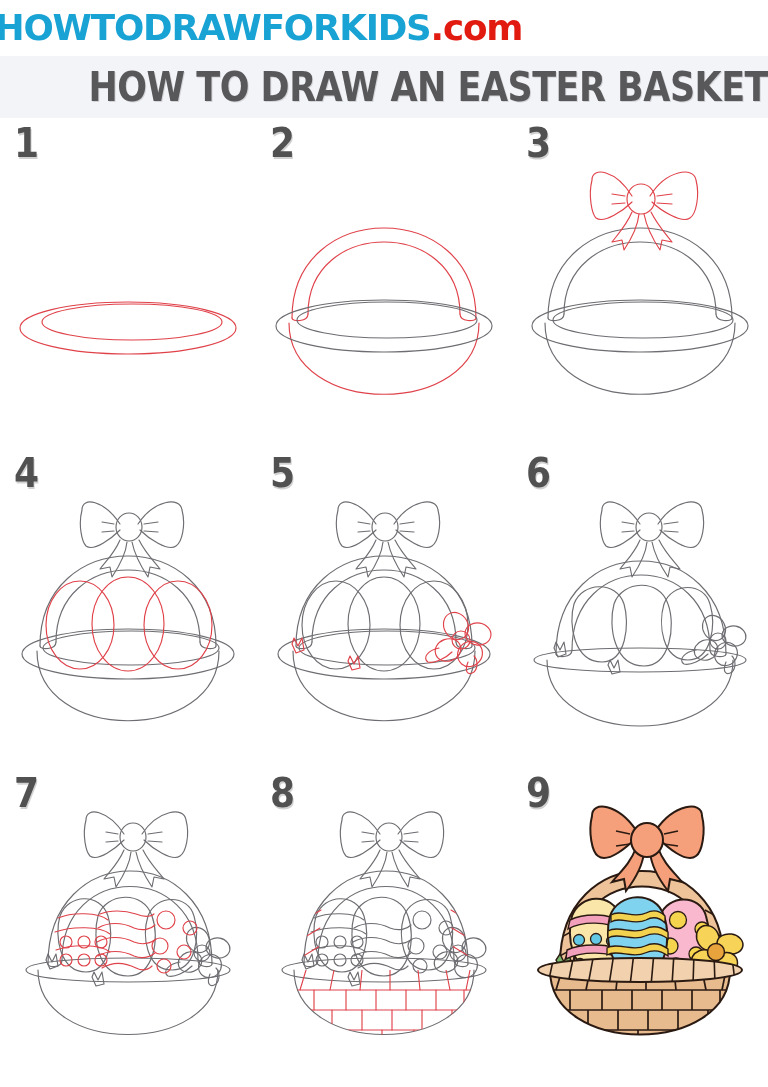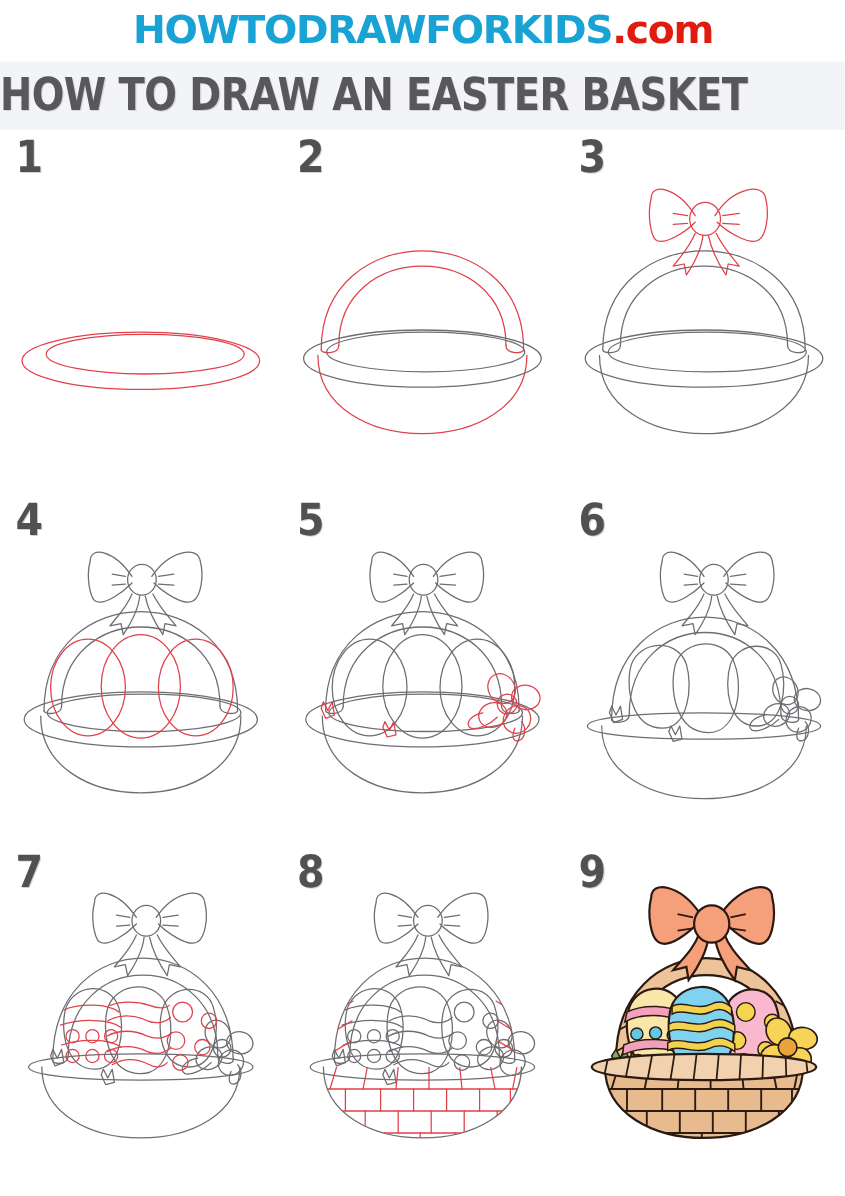--- a/index.html
+++ b/index.html
@@ -3,35 +3,35 @@
 <meta charset="utf-8">
 <style>
   html,body{margin:0;padding:0;}
   body{
     width:768px;height:1087px;background:#ffffff;
     font-family:"Liberation Sans", sans-serif;
     overflow:hidden;position:relative;
   }
   
   .logo-bar{
-    height:56px;display:flex;align-items:center;justify-content:center;
+    height:56px;display:flex;align-items:center;justify-content:flex-start;
     background:#ffffff;
   }
   .logo{
     font-family:"DejaVu Sans", sans-serif;
     font-weight:bold;font-size:35px;letter-spacing:-1.2px;
     line-height:1;white-space:nowrap;
     transform:scaleX(1.02);
   }
   .logo .p1{color:#19a3d4;}
   .logo .p2{color:#e21b11;}
 
   .title-bar{
     height:62px;background:#f3f4f8;
-    display:flex;align-items:center;justify-content:flex-start;
+    display:flex;align-items:center;justify-content:flex-end;
   }
   .title{
     font-family:"DejaVu Sans", sans-serif;
     font-weight:bold;font-size:35px;color:#58585a;
     letter-spacing:-0.5px;white-space:nowrap;
     transform:scaleY(1.18) scaleX(1.0);
     text-shadow:1px 1px 0 rgba(0,0,0,.13);
   }
 
   

